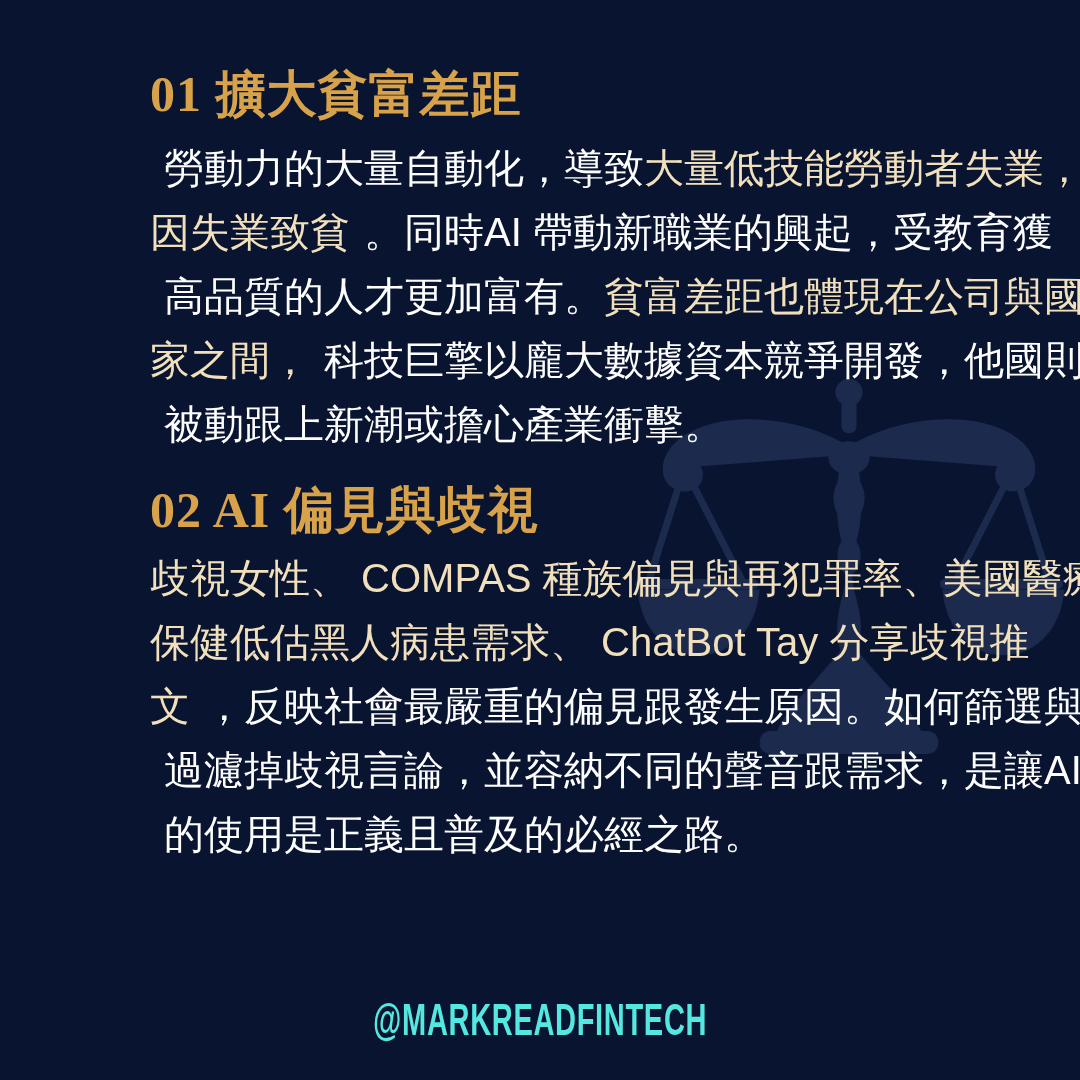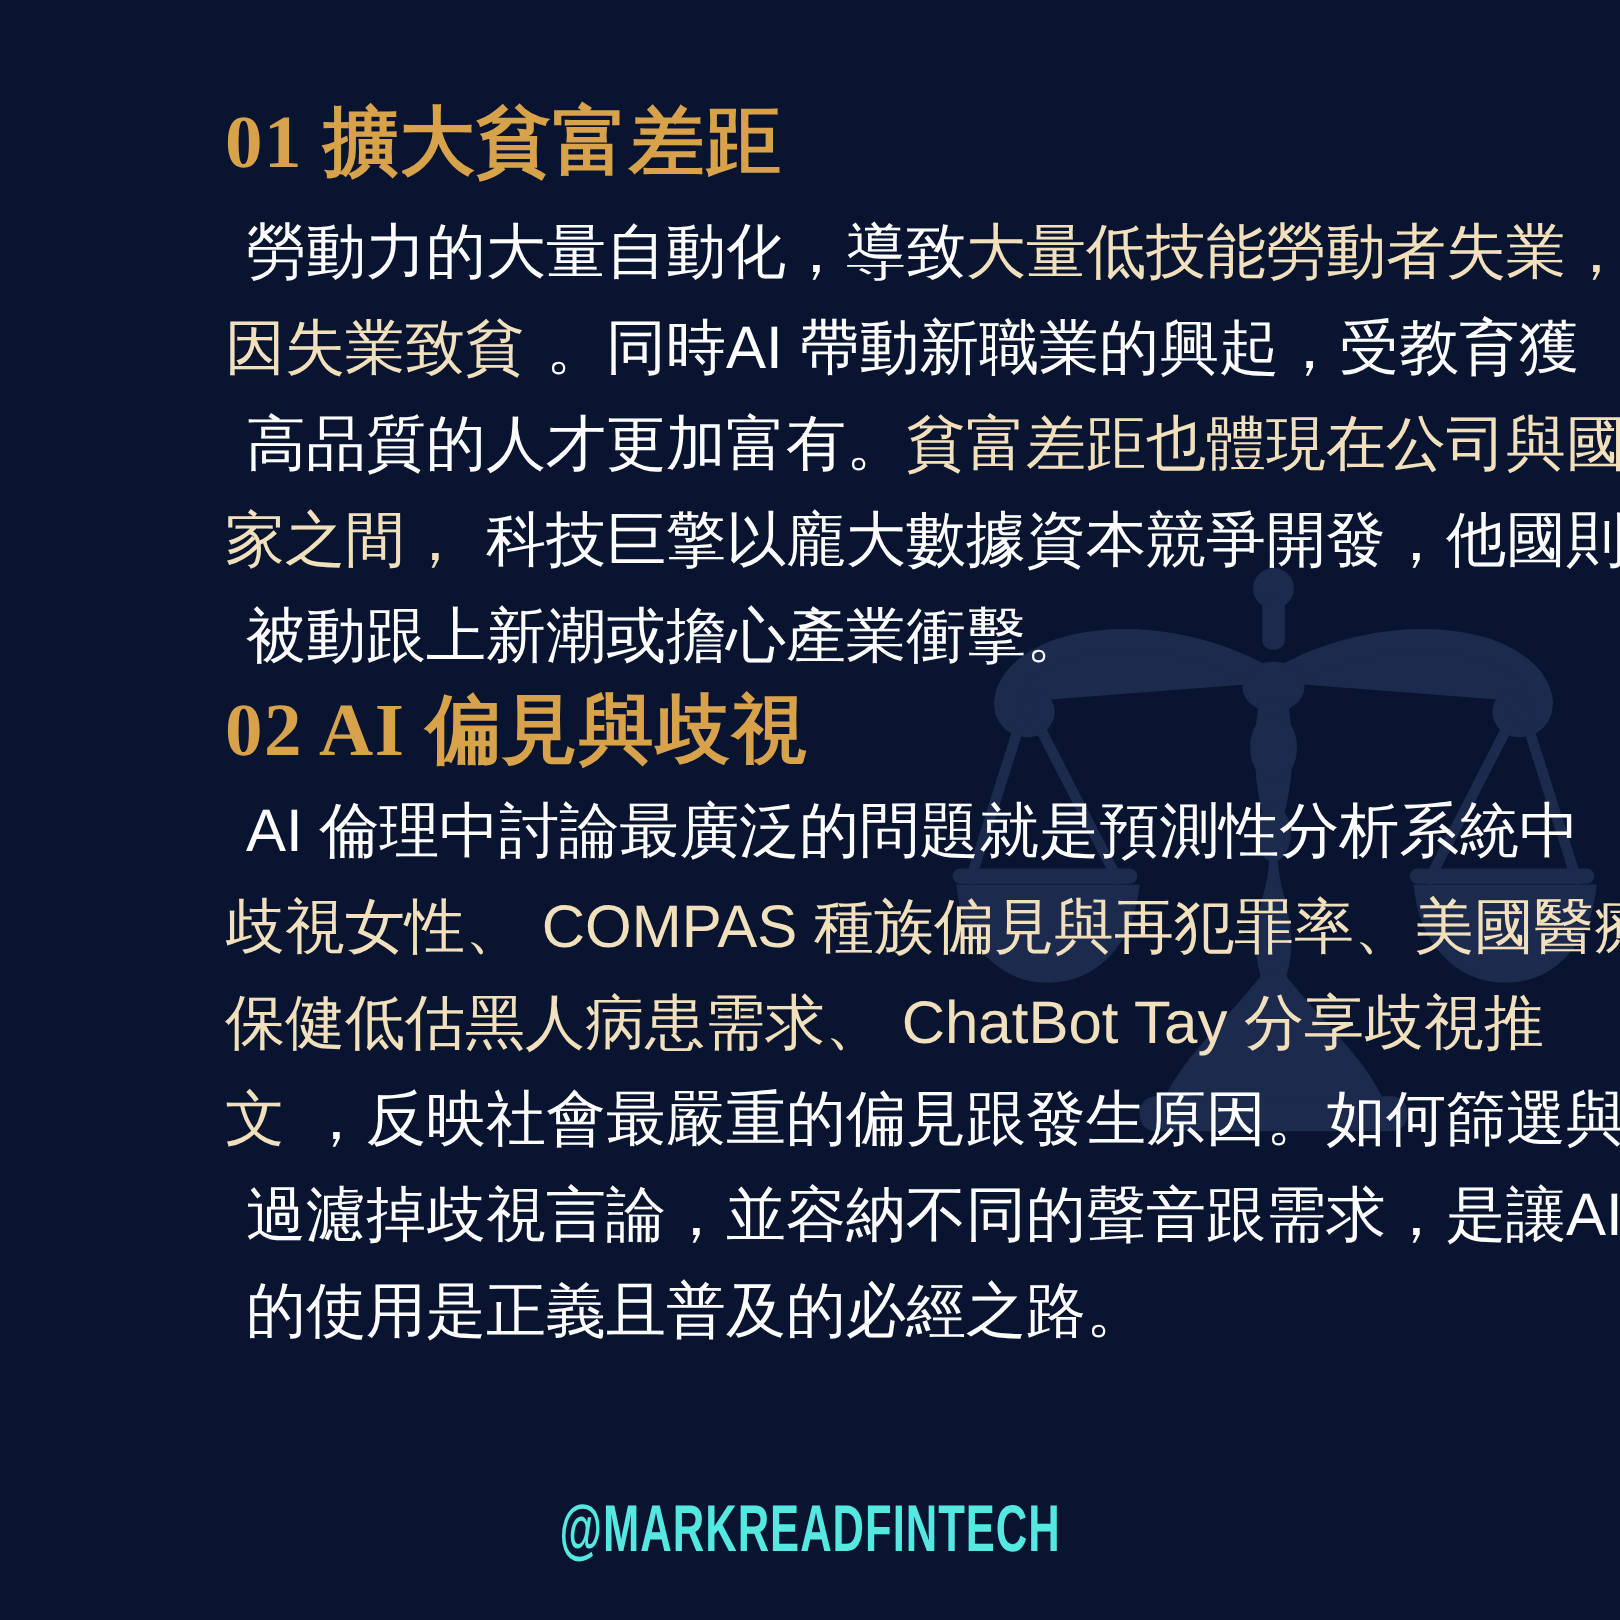--- a/index.html
+++ b/index.html
@@ -30,21 +30,21 @@
     font-family:"Liberation Serif","DejaVu Serif",serif;
     font-weight:700;
     font-size:50px;
     line-height:60px;
     letter-spacing:1px;
     color:var(--heading-gold);
     margin:0;
     white-space:nowrap;
   }
   .section-01 .heading{margin-bottom:12px;}
-  .section-02 .heading{margin-bottom:6px;}
+  .section-02 .heading{margin-top:24px;margin-bottom:6px;}
   .body-text{font-size:40px;}
   .line{
     line-height:64px;
     white-space:nowrap;
     letter-spacing:0px;
   }
   .line .white{color:var(--body-white);margin-left:14px;}
   .line .gold{color:var(--body-cream);}
   .footer{
     position:absolute;left:0;right:0;top:995px;z-index:1;
@@ -102,21 +102,20 @@
           <div class="line"><span class="gold">因失業致貧</span><span class="white">。同時AI 帶動新職業的興起，受教育獲</span></div>
           <div class="line"><span class="white">高品質的人才更加富有。</span><span class="gold">貧富差距也體現在公司與國</span></div>
           <div class="line"><span class="gold">家之間，</span><span class="white">科技巨擎以龐大數據資本競爭開發，他國則</span></div>
           <div class="line"><span class="white">被動跟上新潮或擔心產業衝擊。</span></div>
         </div>
     </section>
 
     <section class="section-02">
       <h2 class="heading">02 AI 偏見與歧視</h2>
       <div class="body-text">
-          <div class="line"><span class="white">AI 倫理中討論最廣泛的問題就是預測性分析系統中</span></div>
           <div class="line"><span class="gold">歧視女性、 COMPAS 種族偏見與再犯罪率、美國醫療</span></div>
           <div class="line"><span class="gold">保健低估黑人病患需求、 ChatBot Tay 分享歧視推</span></div>
           <div class="line"><span class="gold">文</span><span class="white">，反映社會最嚴重的偏見跟發生原因。如何篩選與</span></div>
           <div class="line"><span class="white">過濾掉歧視言論，並容納不同的聲音跟需求，是讓AI</span></div>
           <div class="line"><span class="white">的使用是正義且普及的必經之路。</span></div>
         </div>
     </section>
 
   </div>
 

